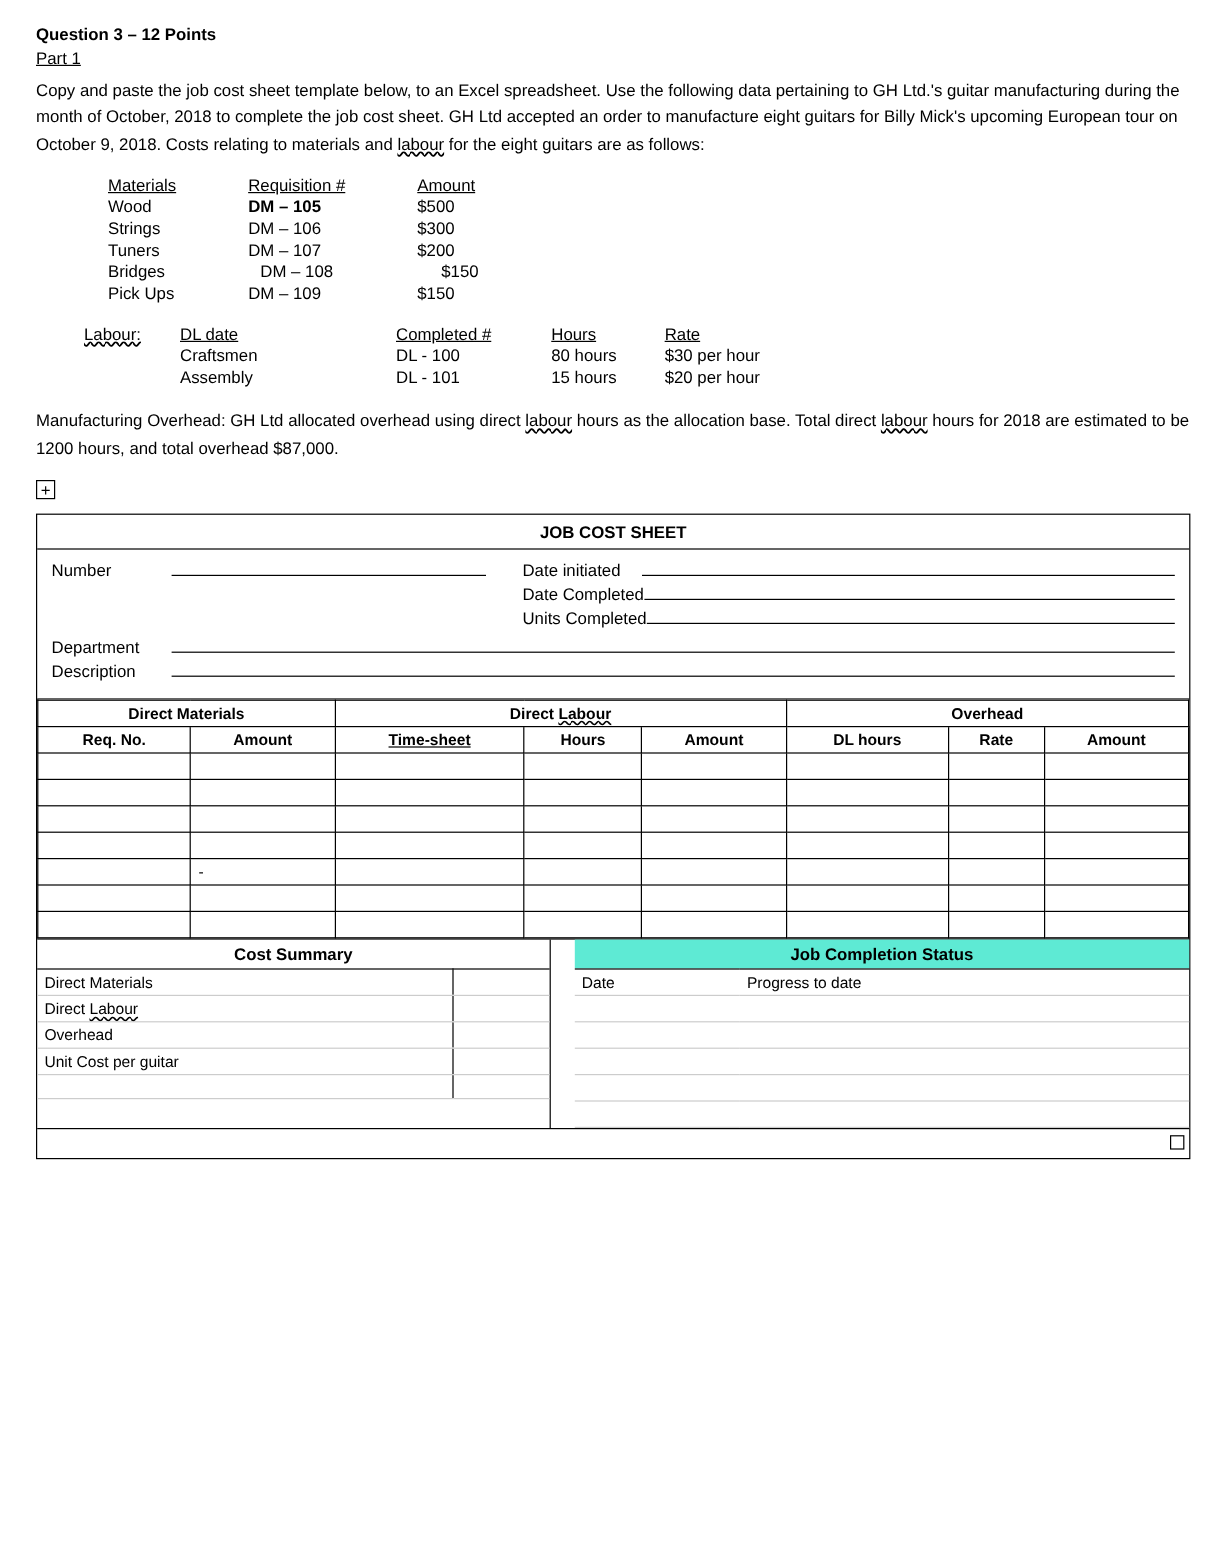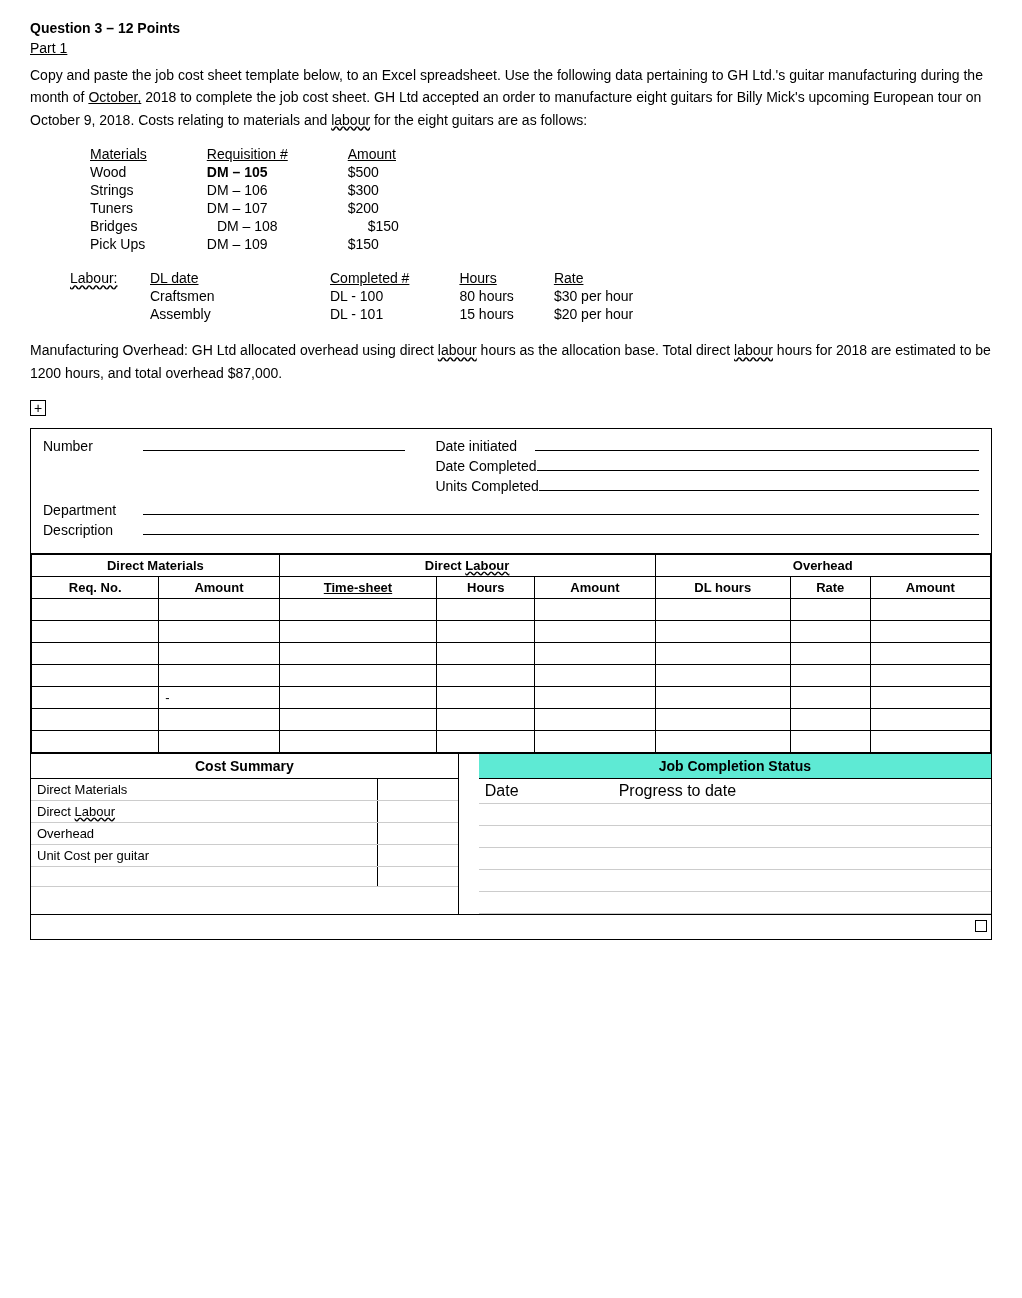--- a/index.html
+++ b/index.html
@@ -18,21 +18,20 @@
     }
     .part-label {
       text-decoration: underline;
       margin-bottom: 8px;
     }
     .intro-text {
       line-height: 1.6;
       margin-bottom: 14px;
     }
     .underline-word {
-      text-decoration: underline;
     }
     .materials-table {
       margin-left: 60px;
       margin-bottom: 16px;
     }
     .materials-table table {
       border-collapse: collapse;
     }
     .materials-table td {
       padding: 1px 20px 1px 0;
@@ -171,21 +170,21 @@
     .job-completion table th {
       font-weight: bold;
       text-align: center;
       padding: 4px;
       border-bottom: 1px solid #000;
       background: #5eead4;
     }
     .job-completion table td {
       padding: 3px 6px;
       border-bottom: 1px solid #ccc;
-      font-size: 16px;
+      font-size: 13px;
     }
     .jcs-footer {
       border-top: 1px solid #000;
       padding: 4px;
       text-align: right;
     }
     .small-sq {
       display: inline-block;
       width: 12px;
       height: 12px;
@@ -275,20 +274,21 @@
     </table>
 </div>
 
 <p class="overhead-text">
   Manufacturing Overhead:  GH Ltd allocated overhead using direct <span class="wavy">labour</span> hours as the allocation base. Total direct <span class="wavy">labour</span> hours for 2018 are estimated to be 1200 hours, and total overhead $87,000.
 </p>
 
 <div class="plus-icon">+</div>
 
 <div class="jcs-wrapper">
+  <div class="jcs-title">JOB COST SHEET</div>
 
   <div class="jcs-header-section">
     <div class="jcs-header-row">
       <div class="jcs-header-left">
         <div class="jcs-field-row">
           <span class="jcs-field-label">Number</span>
           <span class="jcs-field-line"></span>
         </div>
       </div>
       <div class="jcs-header-right">

